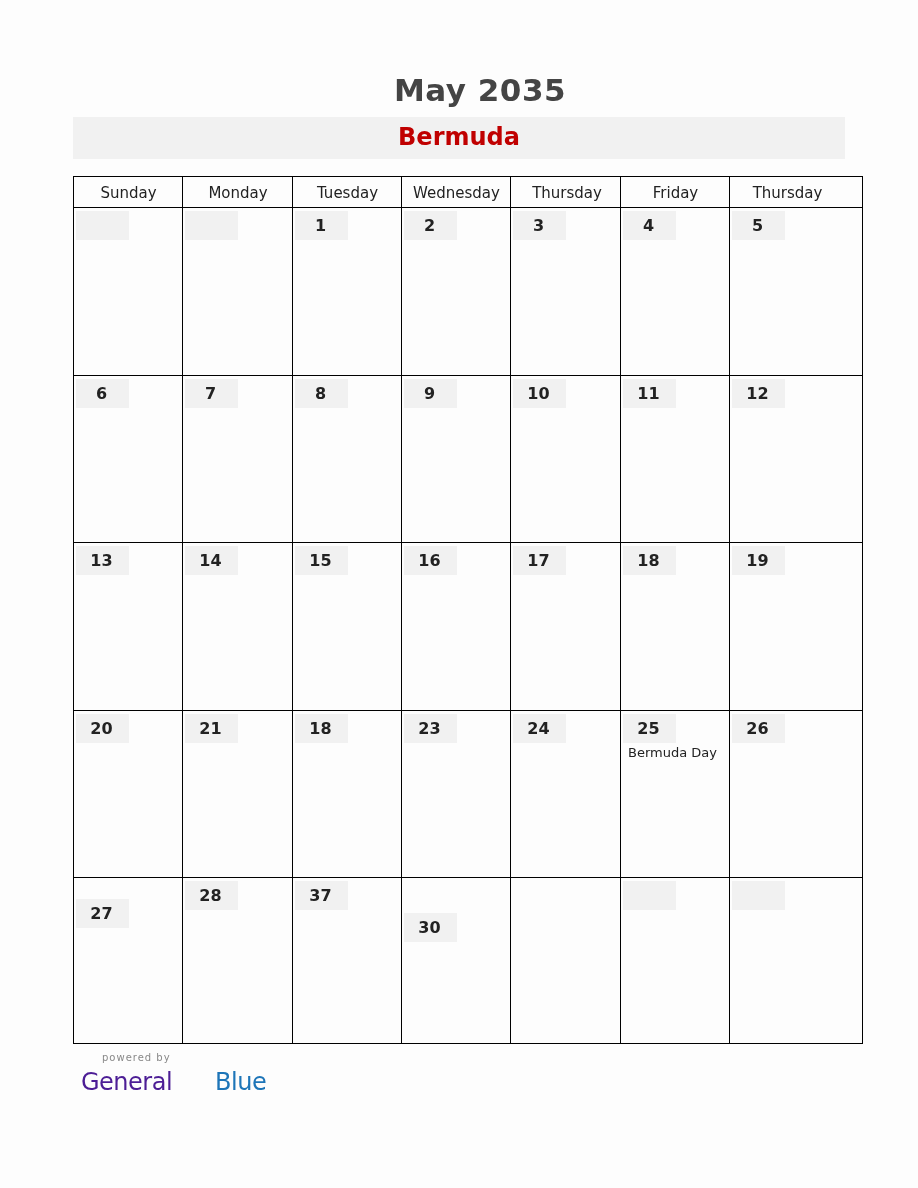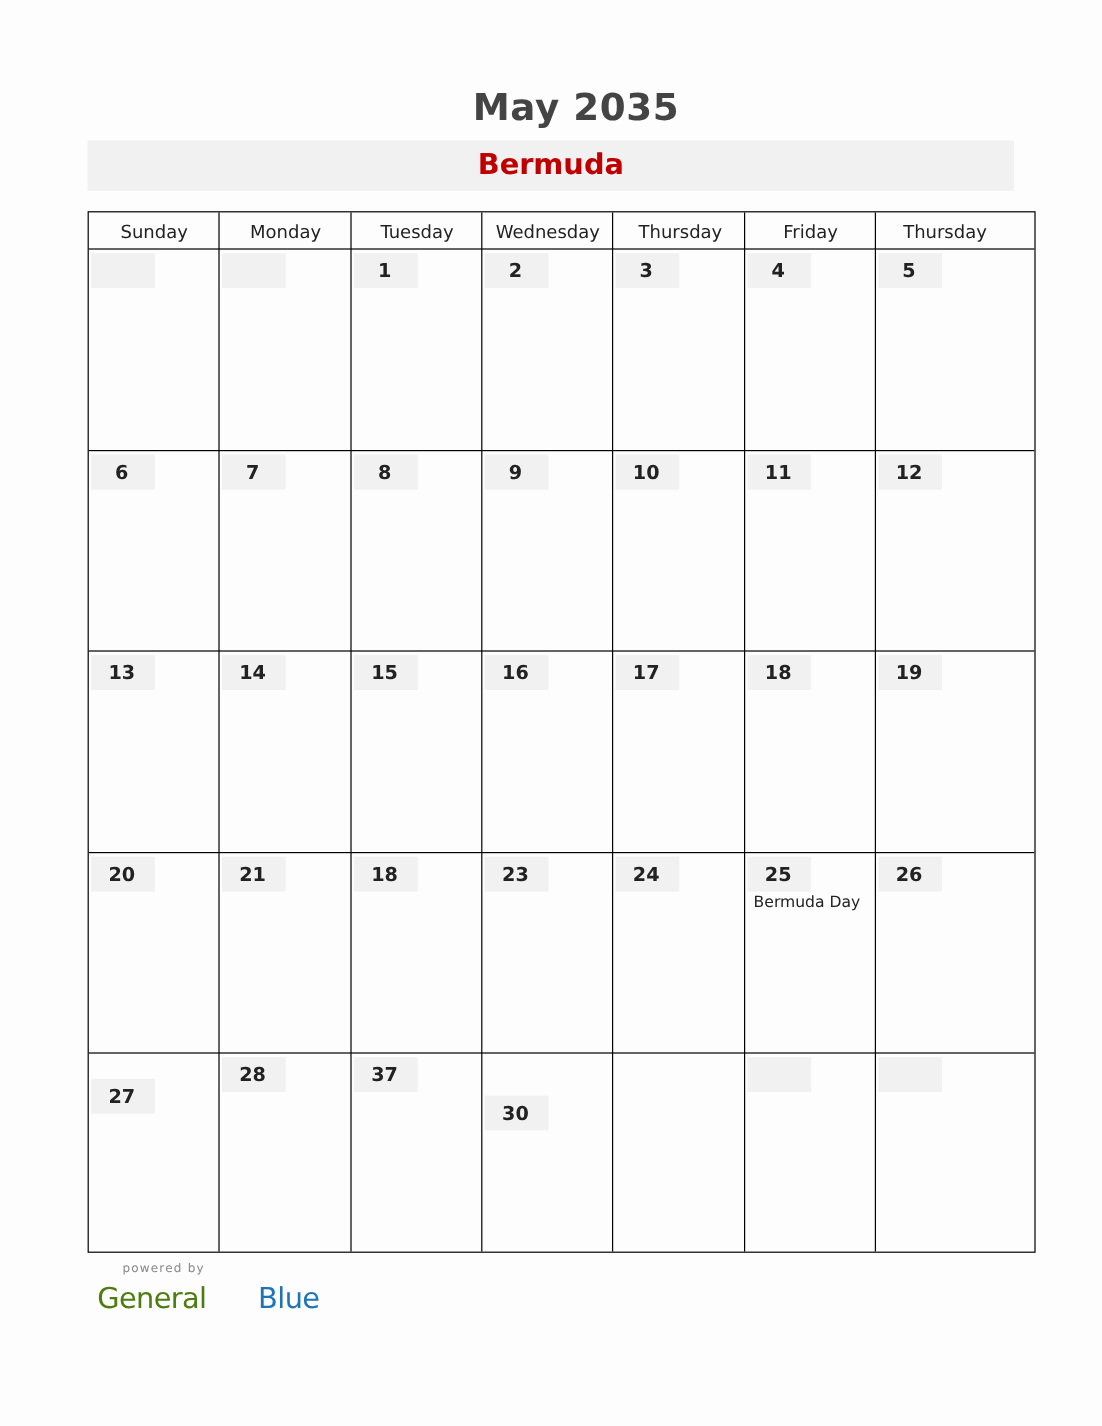--- a/index.html
+++ b/index.html
@@ -9,21 +9,21 @@
   .country { position:absolute; left:0; width:100%; top:6px; text-align:center; font-size:24px; font-weight:bold; color:#c00000; }
   .grid { position:absolute; left:73px; top:176px; width:790px; height:868px; border:1px solid #000; box-sizing:border-box; }
   .hcell { position:absolute; top:0; height:31px; font-size:15px; color:#222; display:flex; align-items:center; justify-content:center; }
   .vline { position:absolute; top:0; width:1px; height:100%; background:#000; }
   .hline { position:absolute; left:0; height:1px; width:100%; background:#000; }
   .day { position:absolute; }
   .daynum { position:absolute; left:2px; top:3px; width:53px; height:29px; background:#f1f1f1; font-size:16px; font-weight:bold; color:#222; display:flex; align-items:center; justify-content:center; box-sizing:border-box; padding-right:2px; }
   .event { position:absolute; left:7px; top:34px; font-size:13px; color:#222; white-space:nowrap; }
   .powered { position:absolute; left:102px; top:1052px; font-size:10px; color:#888; letter-spacing:1px; }
   .brand { position:absolute; left:81px; top:1068px; font-size:24px; letter-spacing:-0.5px; }
-  .brand .g { color:#4d7c0f; }
+  .brand .g { color:#4c1d95; }
   .brand .b { color:#1d75b8;margin-left:43px; }
 </style>
 </head>
 <body>
 
 <div class="title">May 2035</div>
 <div class="country-band">
   <div class="country">Bermuda</div>
 </div>
 

